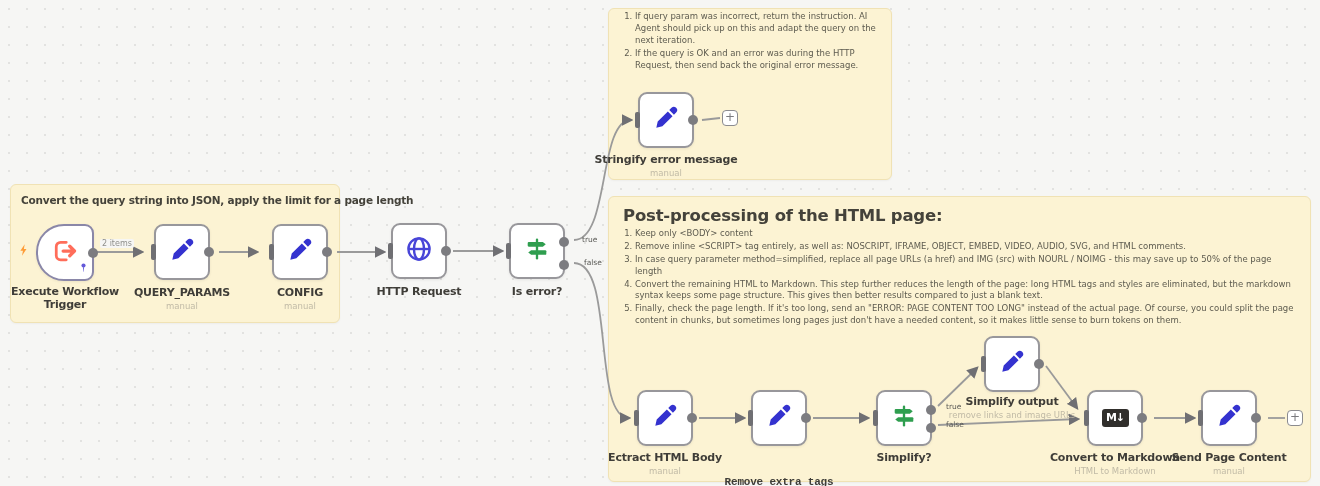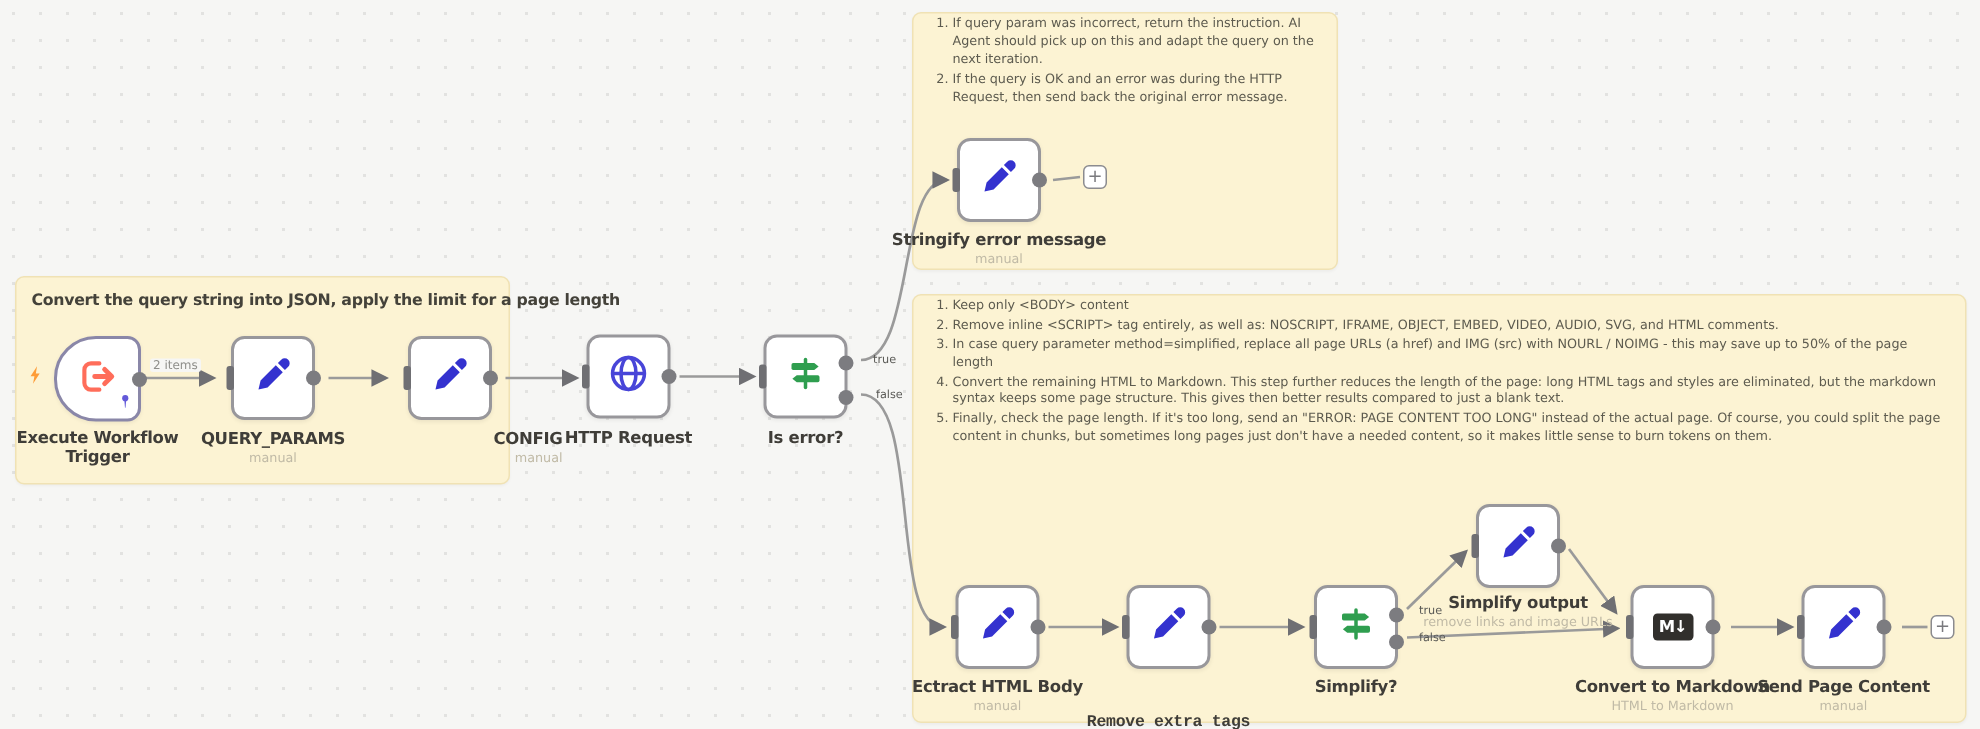--- a/index.html
+++ b/index.html
@@ -64,20 +64,21 @@
 </div>
 
 <div class="sticky sticky-big" style="left:608px;top:8px;width:284px;height:172px;">
   <ol>
     <li>If query param was incorrect, return the instruction. AI Agent should pick up on this and adapt the query on the next iteration.</li>
     <li>If the query is OK and an error was during the HTTP Request, then send back the original error message.</li>
   </ol>
 </div>
 
 <div class="sticky sticky-big" style="left:608px;top:196px;width:703px;height:286px;">
+  <h1>Post-processing of the HTML page:</h1>
   <ol>
     <li>Keep only &lt;BODY&gt; content</li>
     <li>Remove inline &lt;SCRIPT&gt; tag entirely, as well as: NOSCRIPT, IFRAME, OBJECT, EMBED, VIDEO, AUDIO, SVG, and HTML comments.</li>
     <li>In case query parameter method=simplified, replace all page URLs (a href) and IMG (src) with NOURL / NOIMG - this may save up to 50% of the page length</li>
     <li>Convert the remaining HTML to Markdown. This step further reduces the length of the page: long HTML tags and styles are eliminated, but the markdown syntax keeps some page structure. This gives then better results compared to just a blank text.</li>
     <li>Finally, check the page length. If it's too long, send an "ERROR: PAGE CONTENT TOO LONG" instead of the actual page. Of course, you could split the page content in chunks, but sometimes long pages just don't have a needed content, so it makes little sense to burn tokens on them.</li>
   </ol>
 </div>
 
 <svg class="wires" width="1320" height="486">
@@ -146,21 +147,21 @@
 
 <div class="node" style="left:272px;top:224px;">
   <span class="in-bar"></span>
   <span>
     <svg width="28" height="28" viewBox="0 0 24 24">
         <path class="ic-pencil" d="M16.7 3.3a2.8 2.8 0 0 1 4 4l-1.9 1.9-4-4 1.9-1.9zM13.6 6.4l4 4-8.7 8.7-5.2 1.2 1.2-5.2 8.7-8.7z"></path>
       </svg>
   </span>
   <span class="out-dot out-single"></span>
 </div>
-<div class="node-label" style="left:225px;top:287px;width:150px;text-align:right;"><span>CONFIG</span><span class="node-sub">manual</span></div>
+<div class="node-label" style="left:225px;top:287px;width:150px;"><span>CONFIG</span><span class="node-sub">manual</span></div>
 
 <div class="node" style="left:391px;top:223px;">
   <span class="in-bar"></span>
   <span>
     <svg width="30" height="30" viewBox="0 0 24 24">
       <circle class="ic-globe" cx="12" cy="12" r="8.5"></circle>
       <ellipse class="ic-globe" cx="12" cy="12" rx="4" ry="8.5"></ellipse>
       <line class="ic-globe" x1="3.5" y1="12" x2="20.5" y2="12"></line>
     </svg>
   </span>

